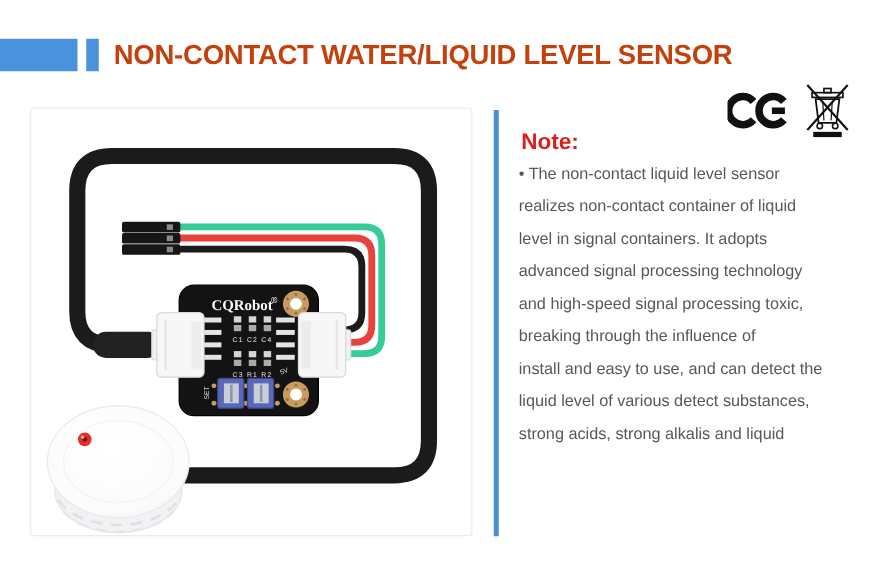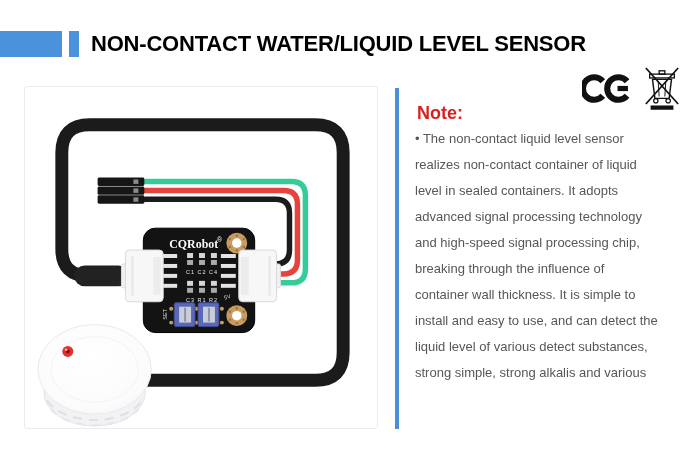--- a/index.html
+++ b/index.html
@@ -3,21 +3,21 @@
 <meta charset="utf-8">
 <style>
   html,body{margin:0;padding:0;background:#ffffff;}
   #page{position:relative;width:700px;height:456px;background:#ffffff;overflow:hidden;
         font-family:"Liberation Sans",sans-serif;}
 
   
   .accent-bar{position:absolute;left:0;top:31px;width:62px;height:26px;background:#4b92dc;}
   .accent-tick{position:absolute;left:69px;top:31px;width:10px;height:26px;background:#4b92dc;}
   .page-title{position:absolute;left:91px;top:30px;width:580px;height:28px;
-              font-size:22px;font-weight:bold;color:#000000;letter-spacing:-0.2px;
+              font-size:22px;font-weight:bold;color:#c2410c;letter-spacing:-0.2px;
               white-space:nowrap;line-height:28px;}
 
   
   .card{position:absolute;left:24px;top:86px;width:354px;height:343px;background:#ffffff;
         border:1px solid #ebebef;border-radius:3px;box-sizing:border-box;overflow:hidden;}
   .card svg{display:block;}
 
   
   .divider{position:absolute;left:395px;top:88px;width:4px;height:341px;background:#4a90d8;}
 
@@ -195,23 +195,22 @@
       <line x1="3" y1="6" x2="37" y2="44" stroke="#111111" stroke-width="1.8"></line>
       <line x1="37" y1="6" x2="3" y2="44" stroke="#111111" stroke-width="1.8"></line>
       <rect x="8" y="45.5" width="24" height="4.5" fill="#111111"></rect>
     </svg>
   </div>
 
   <div class="note-heading">Note:</div>
   <div class="note-body">
     <div class="note-line">• The non-contact liquid level sensor</div>
     <div class="note-line">realizes non-contact container of liquid</div>
-    <div class="note-line">level in sealed containers. It adopts</div>
+    <div class="note-line">level in signal containers. It adopts</div>
     <div class="note-line">advanced signal processing technology</div>
-    <div class="note-line">and high-speed signal processing chip,</div>
+    <div class="note-line">and high-speed signal processing toxic,</div>
     <div class="note-line">breaking through the influence of</div>
-    <div class="note-line">container wall thickness. It is simple to</div>
     <div class="note-line">install and easy to use, and can detect the</div>
     <div class="note-line">liquid level of various detect substances,</div>
-    <div class="note-line">strong simple, strong alkalis and various</div>
+    <div class="note-line">strong acids, strong alkalis and liquid</div>
   </div>
 
 </div>
 
 </body></html>

